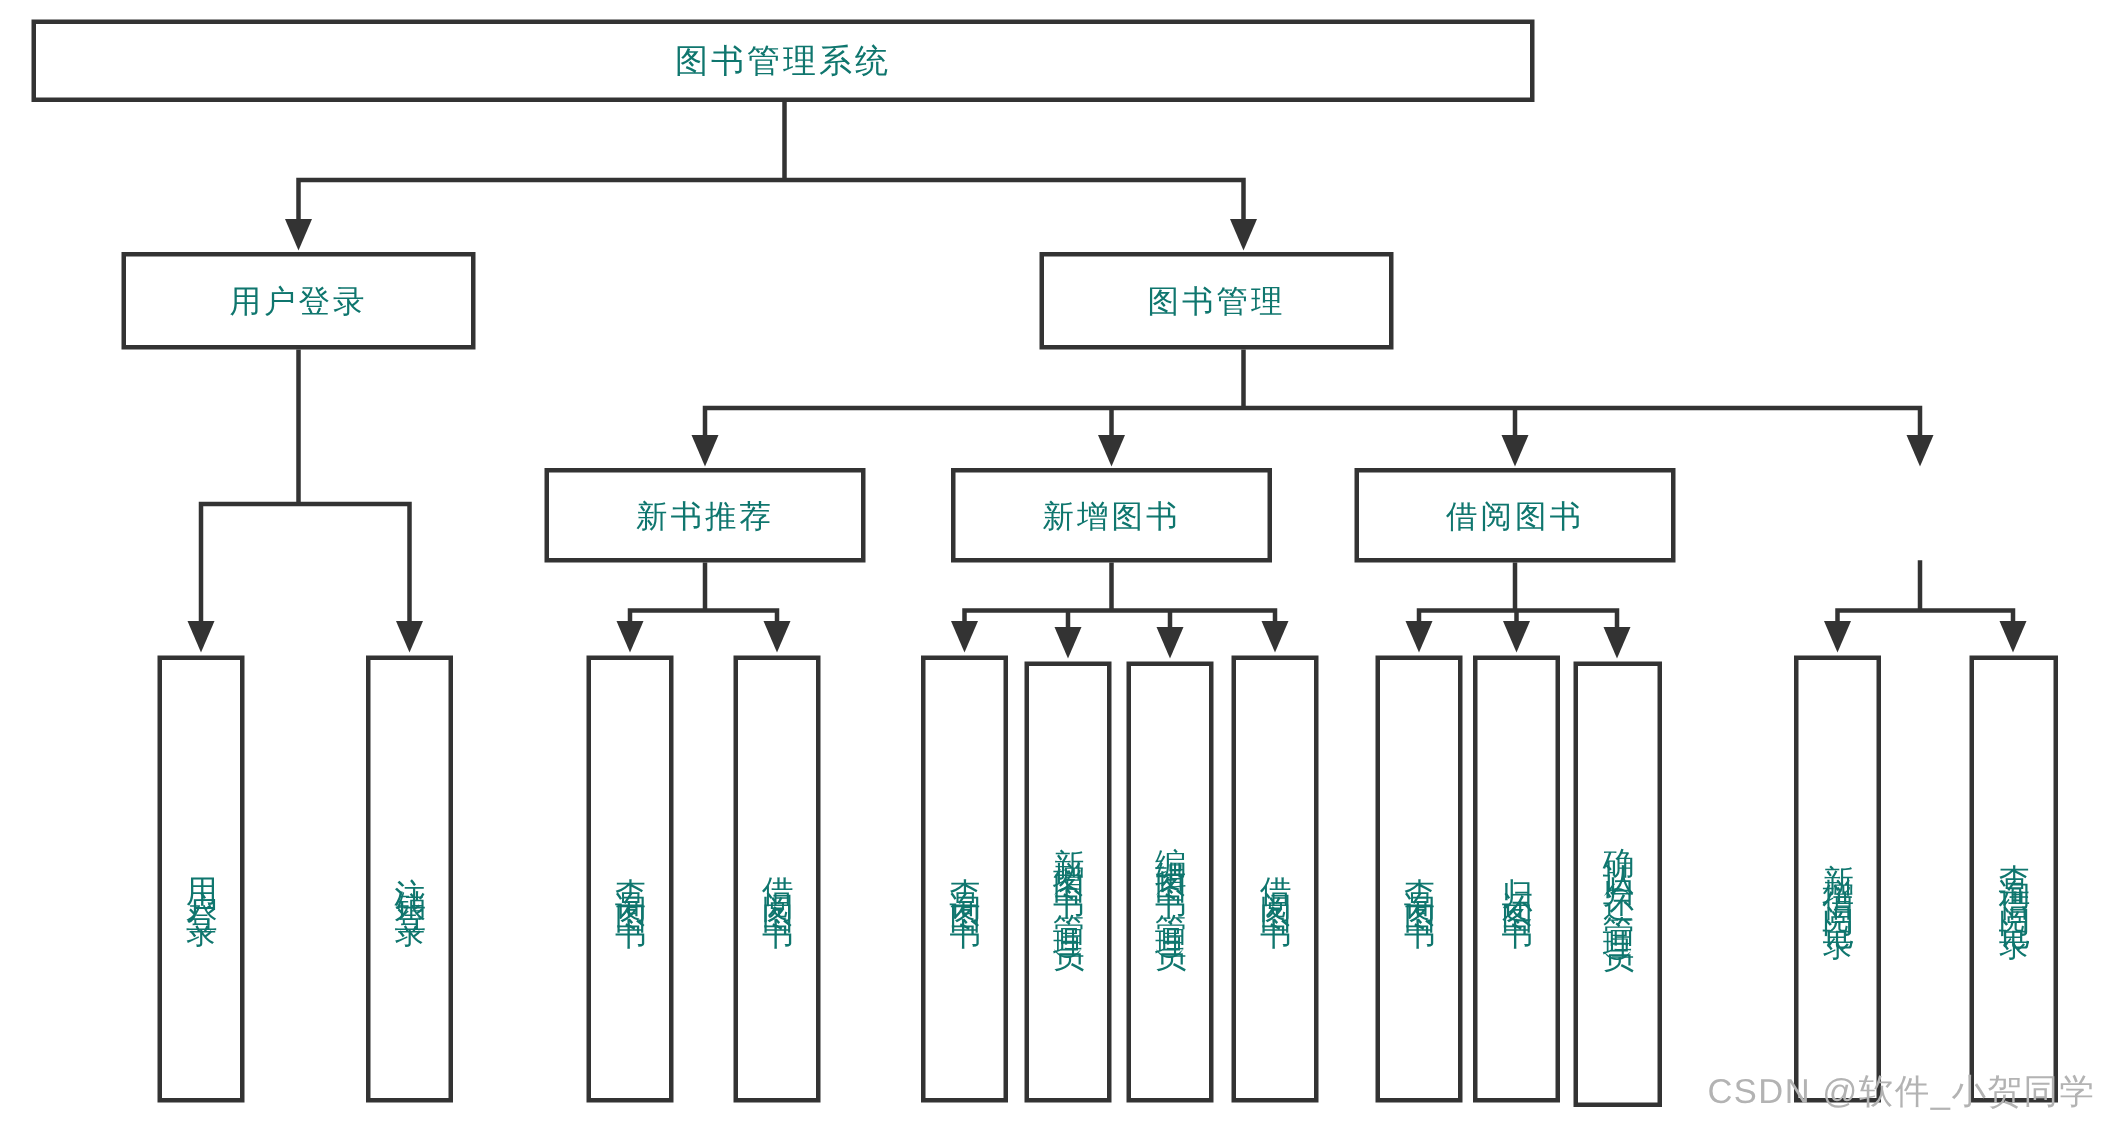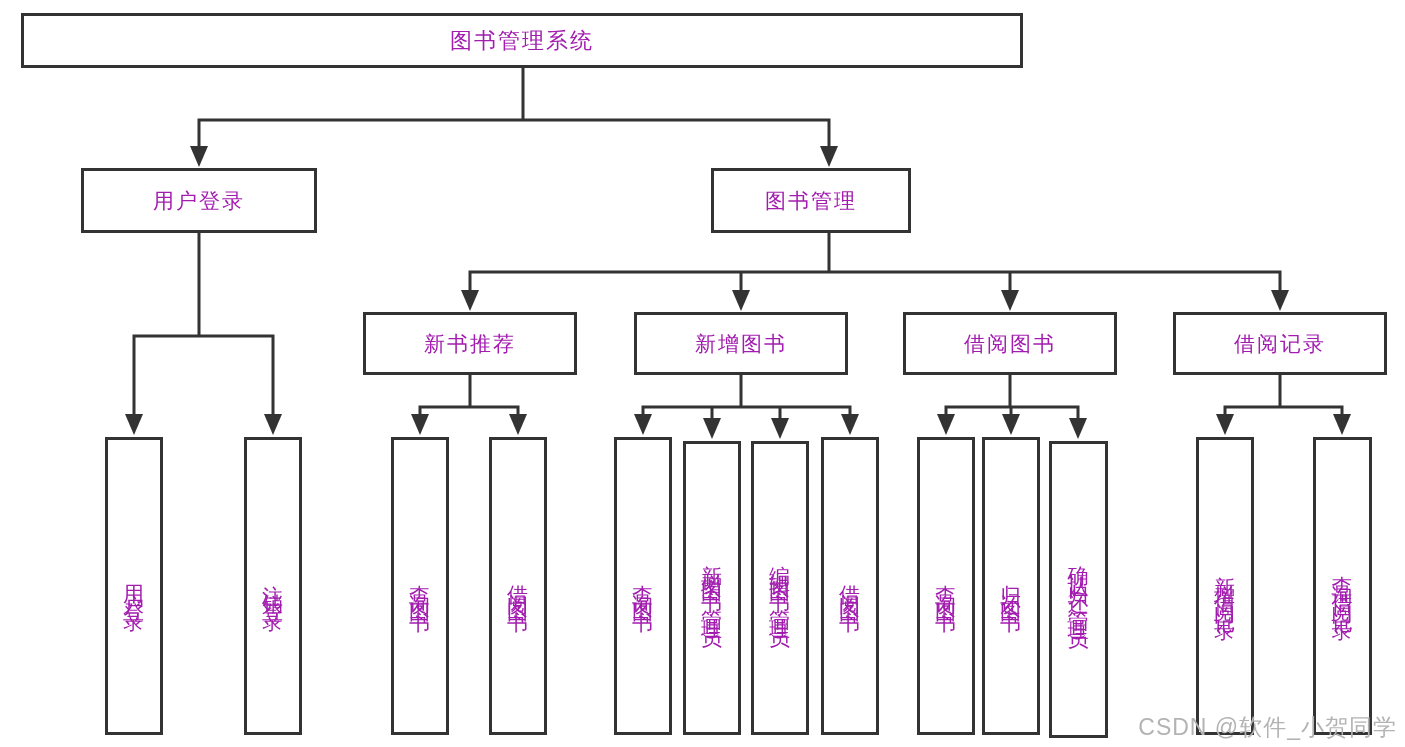--- a/index.html
+++ b/index.html
@@ -33,21 +33,21 @@
   }
   .node {
     position: absolute;
     box-sizing: border-box;
     border: 3px solid #333333;
     background: #ffffff;
     display: flex;
     align-items: center;
     justify-content: center;
     z-index: 2;
-    color: #a21caf;
+    color: #0f766e;
   }
   .node.h .label {
     font-size: 21px;
     letter-spacing: 2px;
     white-space: nowrap;
   }
   .node.root .label {
     font-size: 22px;
   }
   .node.v .label {
@@ -116,35 +116,32 @@
     </g>
   </svg>
 
   <div class="node h root" style="left:21px; top:13px; width:1002px; height:55px;">
     <span class="label">图书管理系统</span>
   </div>
 
   <div class="node h" style="left:81px; top:168px; width:236px; height:65px;">
     <span class="label">用户登录</span>
   </div>
-  <div class="node h" style="left:711px; top:168px; width:200px; height:65px;">
+  <div class="node h" style="left:693px; top:168px; width:236px; height:65px;">
     <span class="label">图书管理</span>
   </div>
 
   <div class="node h" style="left:363px; top:312px; width:214px; height:63px;">
     <span class="label">新书推荐</span>
   </div>
   <div class="node h" style="left:634px; top:312px; width:214px; height:63px;">
     <span class="label">新增图书</span>
   </div>
   <div class="node h" style="left:903px; top:312px; width:214px; height:63px;">
     <span class="label">借阅图书</span>
-  </div>
-  <div class="node h" style="left:1173px; top:312px; width:214px; height:63px;">
-    <span class="label">借阅记录</span>
   </div>
 
   <div class="node v" style="left:105px; top:437px; width:58px; height:298px;">
     <span class="label">用户登录</span>
   </div>
   <div class="node v" style="left:244px; top:437px; width:58px; height:298px;">
     <span class="label">注销登录</span>
   </div>
 
   <div class="node v" style="left:391px; top:437px; width:58px; height:298px;">

